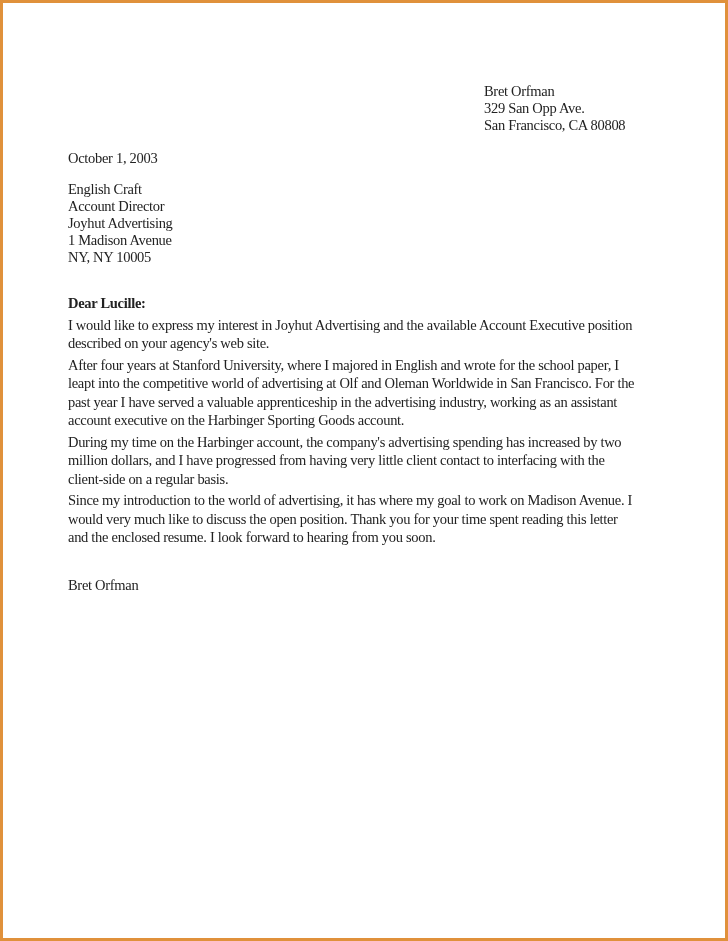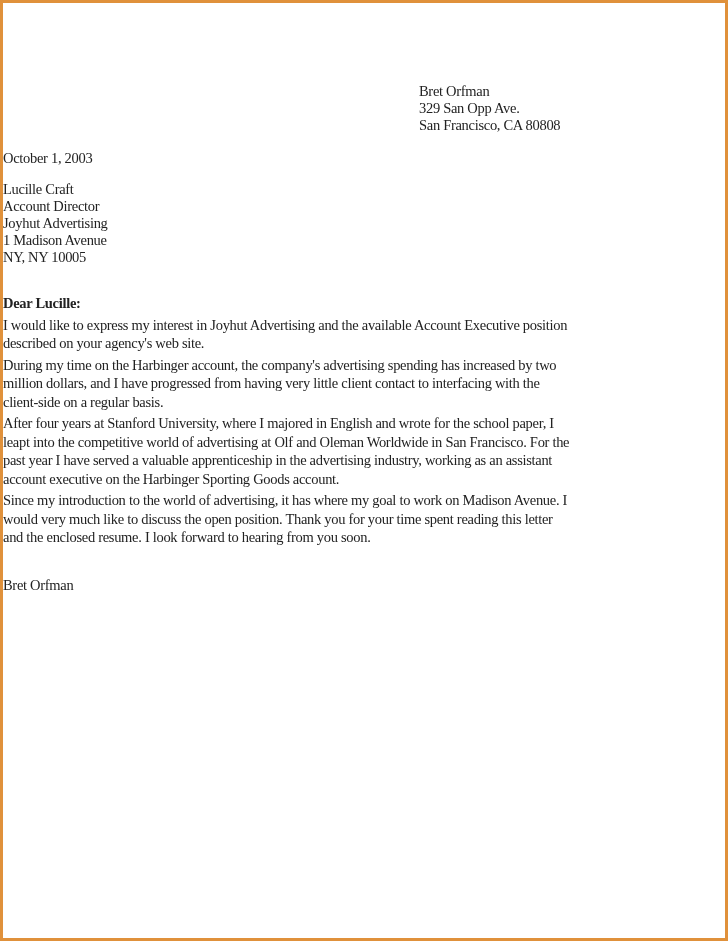--- a/index.html
+++ b/index.html
@@ -9,21 +9,21 @@
     box-sizing: border-box;
     border: 3px solid var(--border-color, #e0913b);
     background: var(--page-bg, #ffffff);
     font-family: "Liberation Serif", "DejaVu Serif", serif;
     color: var(--text-color, #222222);
     font-size: 14.5px;
     letter-spacing: -0.3px;
     overflow: hidden;
     position: relative;
   }
-  .content { }
+  .content { padding-left: 65px; }
   .sender-block {
     margin: 80px 0 0 416px;
     line-height: 17px;
   }
   .date-line { margin-top: 16px; line-height: 17px; }
   .recipient-block { margin-top: 14px; line-height: 17px; }
   .salutation { margin-top: 28px; line-height: 18.5px; font-weight: bold; }
   .para { margin: 3px 0 0 0; line-height: 18.5px; }
   .closing { margin-top: 23px; line-height: 18.5px; }
   .signature { margin-top: 29px; line-height: 18.5px; }
@@ -36,45 +36,45 @@
 
     <div class="sender-block">
       <div>Bret Orfman</div>
       <div>329 San Opp Ave.</div>
       <div>San Francisco, CA 80808</div>
     </div>
 
     <div class="date-line">October 1, 2003</div>
 
     <div class="recipient-block">
-      <div>Lucille Craft</div>
+      <div>English Craft</div>
       <div>Account Director</div>
       <div>Joyhut Advertising</div>
       <div>1 Madison Avenue</div>
       <div>NY, NY 10005</div>
     </div>
 
     <div class="salutation">Dear Lucille:</div>
 
     <div class="para">
       <div>I would like to express my interest in Joyhut Advertising and the available Account Executive position</div>
       <div>described on your agency's web site.</div>
     </div>
 
     <div class="para">
-      <div>During my time on the Harbinger account, the company's advertising spending has  increased by two</div>
-      <div>million dollars, and I have progressed from having very little client contact to interfacing with the</div>
-      <div>client-side on a regular basis.</div>
-    </div>
-
-    <div class="para">
       <div>After four years at Stanford University, where I majored in English and wrote for the school paper, I</div>
       <div>leapt into the competitive world of advertising at Olf and Oleman Worldwide in San Francisco. For the</div>
       <div>past year I have served a valuable apprenticeship in the advertising industry, working as an assistant</div>
       <div>account executive on the Harbinger Sporting Goods account.</div>
+    </div>
+
+    <div class="para">
+      <div>During my time on the Harbinger account, the company's advertising spending has  increased by two</div>
+      <div>million dollars, and I have progressed from having very little client contact to interfacing with the</div>
+      <div>client-side on a regular basis.</div>
     </div>
 
     <div class="para">
       <div>Since my introduction to the world of advertising, it has where my goal to work on Madison Avenue. I</div>
       <div>would very much like to discuss the open position. Thank you for your time spent reading this letter</div>
       <div>and the enclosed resume. I look forward to hearing from you soon.</div>
     </div>
 
 
     <div class="signature">Bret Orfman</div>

